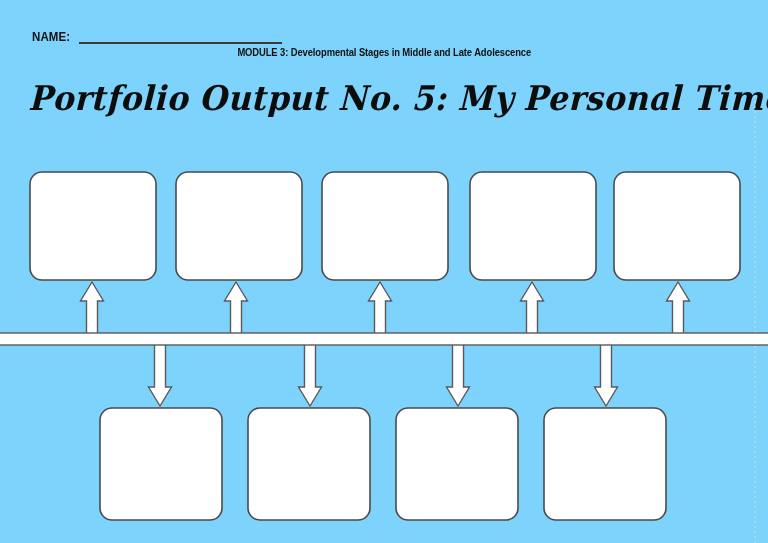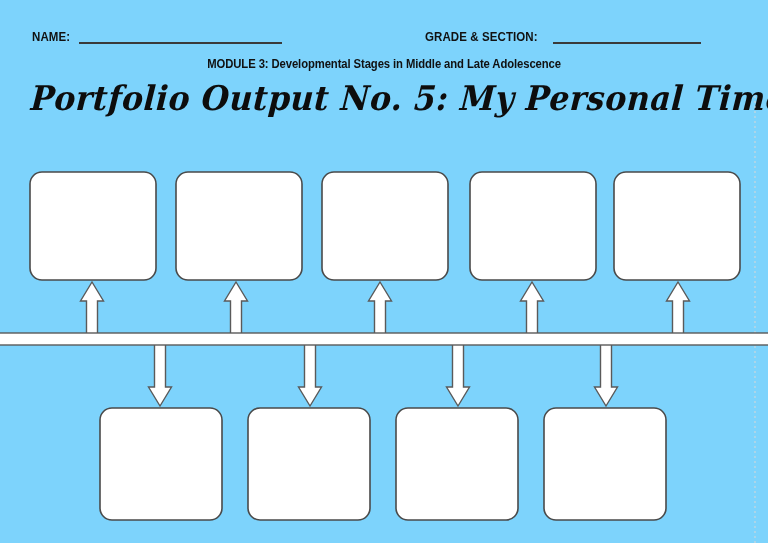--- a/index.html
+++ b/index.html
@@ -54,25 +54,25 @@
     margin-left: 6px;
   }
   #field-name { left: 32px; }
   #field-name .field-rule { width: 203px; }
   #field-grade { left: 425px; }
   #field-grade .field-rule { width: 148px; }
 
   
   .module-line {
     position: absolute;
-    top: 57px;
+    top: 47px;
     left: 0;
     width: 768px;
     text-align: center;
-    font-size: 12px;
+    font-size: 10px;
     font-weight: bold;
     letter-spacing: -0.1px;
     font-family: "Liberation Sans", sans-serif;
   }
   .module-line span { display: inline-block; transform: scaleX(0.94); }
 
   .main-title {
     position: absolute;
     top: 78px;
     left: 0;
@@ -127,24 +127,20 @@
 </head>
 <body>
 
 <div class="page">
 
   <div class="field-row">
     <div class="field" id="field-name">
       <span class="field-label">NAME:</span>
       <span class="field-rule"></span>
     </div>
-    <div class="field" id="field-grade">
-      <span class="field-label">GRADE &amp; SECTION:</span>
-      <span class="field-rule"></span>
-    </div>
   </div>
 
   <div class="module-line">
     <span>MODULE 3: Developmental Stages in Middle and Late Adolescence</span>
   </div>
 
   <div class="main-title">
     <span>Portfolio Output No. 5: My Personal Timeline</span>
   </div>
 

